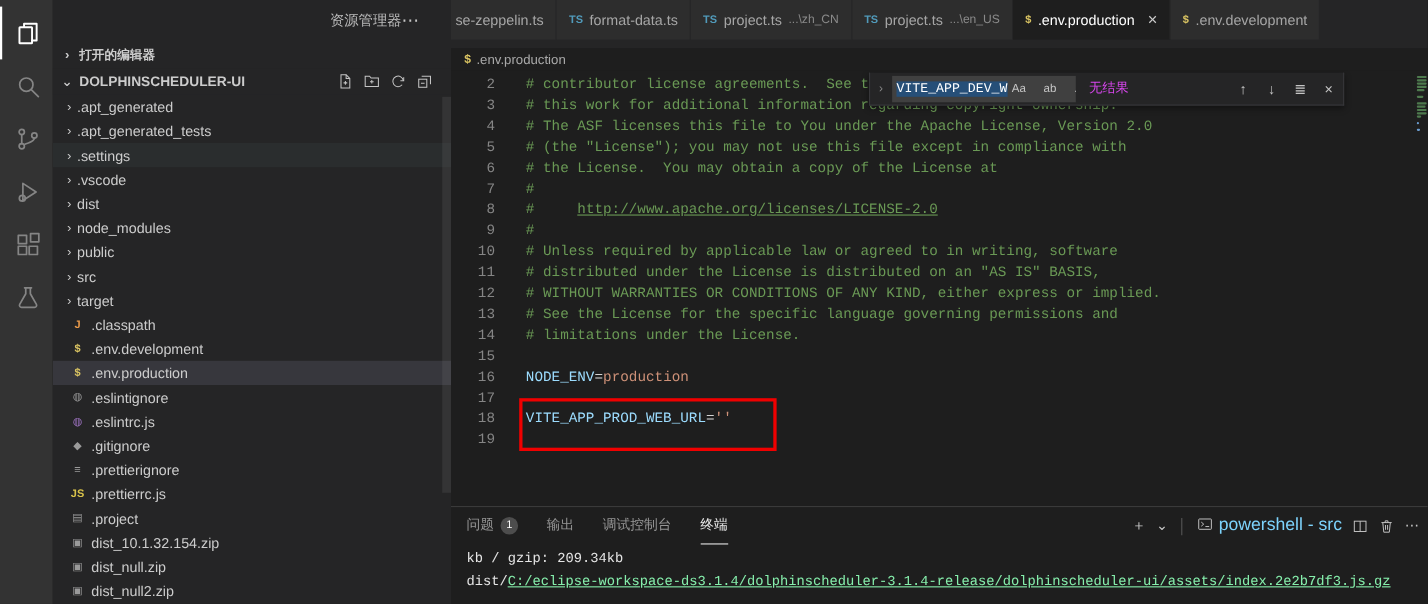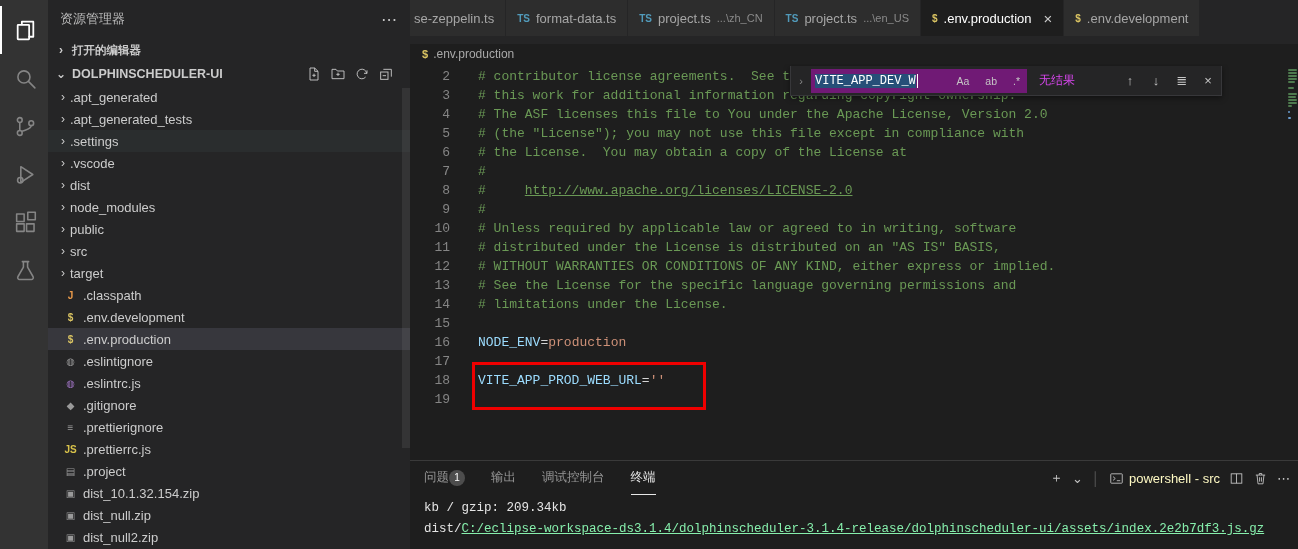--- a/index.html
+++ b/index.html
@@ -9,21 +9,21 @@
 
   
   .activitybar{width:48px;background:#333333;flex:none;display:flex;flex-direction:column;padding-top:6px}
   .abtn{width:48px;height:48px;display:flex;align-items:center;justify-content:center;border-left:2px solid transparent;cursor:pointer}
   .abtn svg{width:25px;height:25px;fill:none;stroke:#858585;stroke-width:1.5;stroke-linecap:round;stroke-linejoin:round}
   .abtn.active{border-left-color:#fff}
   .abtn.active svg{stroke:#ffffff;stroke-width:1.7}
 
   
   .sidebar{width:362px;flex:none;background:#252526;position:relative;overflow:hidden}
-  .sb-title{height:38px;display:flex;align-items:center;justify-content:space-between;padding:0 12px;font-size:13px;color:#bbbbbb}
+  .sb-title{height:38px;display:flex;align-items:center;justify-content:flex-end;padding:0 28px;font-size:13px;color:#bbbbbb}
   .sb-more{color:#c5c5c5;font-size:16px;letter-spacing:1px;cursor:pointer}
   .sb-section{height:24px;display:flex;align-items:center;gap:4px;padding:0 6px;font-size:11.5px;font-weight:700;color:#cccccc}
   .sb-root{height:24px;display:flex;align-items:center;gap:4px;padding:0 6px;font-size:12.5px;font-weight:700;color:#cccccc;background:#252526}
   .sb-root .acts{margin-left:auto;display:flex;gap:8px;padding-right:10px}
   .sb-root .acts svg{width:16px;height:16px;fill:none;stroke:#c5c5c5;stroke-width:1.4;cursor:pointer}
   .chev{display:inline-block;width:14px;text-align:center;color:#cccccc;font-size:12px}
   .tree{font-size:13px}
   .trow{height:22px;display:flex;align-items:center;cursor:pointer;white-space:nowrap}
   .trow.folder{padding-left:8px}
   .trow.file{padding-left:14px}
@@ -61,45 +61,45 @@
   .val{color:#ce9178}
   .link{text-decoration:underline}
 
   
   .redbox{position:absolute;left:62px;top:298px;width:234px;height:48px;border:3px solid #f00000;z-index:6}
 
   
   .find{position:absolute;left:380px;top:2px;width:432px;height:30px;background:#252526;border:1px solid #37373a;border-top:none;
     box-shadow:0 2px 6px rgba(0,0,0,.45);display:flex;align-items:center;gap:4px;padding:0 4px;z-index:8;font-size:12px}
   .fchev{color:#8a8a8a;width:12px;text-align:center;cursor:pointer;font-size:11px}
-  .finput{height:24px;width:216px;background:#701a75;display:flex;align-items:center;padding:0 4px;overflow:hidden;cursor:text}
+  .finput{height:24px;width:167px;background:#404040;display:flex;align-items:center;padding:0 4px;overflow:hidden;cursor:text}
   .fquery{background:#264f78;color:#ffffff;font-family:"Liberation Mono","DejaVu Sans Mono",monospace;font-size:12px;white-space:pre}
   .fcaret{width:1px;height:14px;background:#fff;margin-left:1px}
   .ftoggles{margin-left:auto;display:flex;gap:10px}
   .ftog{color:#c5c5c5;font-size:10.5px;padding:1px 3px;border-radius:3px;cursor:pointer}
   .ftog.word{}
   .fresult{color:#d946ef;margin:0 8px;white-space:nowrap}
   .ficons{margin-left:auto;display:flex;gap:8px;align-items:center}
   .fbtn{color:#c5c5c5;font-size:13px;cursor:pointer;width:18px;text-align:center}
 
   
   .minimap{position:absolute;right:0;top:0;width:11px;height:100%;padding-top:5px;z-index:4}
   .mbar{height:2px;margin:0 1px 1px 1px;border-radius:1px}
 
   
   .panel{height:89px;background:#1e1e1e;border-top:1px solid #3a3a3a;position:relative}
   .panel-tabs{display:flex;gap:26px;align-items:center;height:34px;padding:0 14px}
-  .ptab{display:flex;align-items:center;gap:0;height:34px;font-size:12.5px;color:#969696;cursor:pointer;border-bottom:1px solid transparent}
+  .ptab{display:flex;align-items:center;gap:6px;height:34px;font-size:12.5px;color:#969696;cursor:pointer;border-bottom:1px solid transparent}
   .ptab.active{color:#e7e7e7;border-bottom-color:#e7e7e7}
   .pbadge{min-width:16px;height:16px;border-radius:8px;background:#4d4d4d;color:#ffffff;font-size:10px;display:flex;align-items:center;justify-content:center;padding:0 3px}
   .panel-controls{position:absolute;right:8px;top:0;height:34px;display:flex;align-items:center;gap:9px;color:#c5c5c5;font-size:13px}
   .pc-ic{cursor:pointer;text-align:center}
   .pc-ic svg{width:15px;height:15px;fill:none;stroke:#c5c5c5;stroke-width:1.4;vertical-align:middle}
   .pc-div{color:#5a5a5a}
-  .pc-shell{display:flex;align-items:flex-start;gap:5px;font-size:13px;color:#fef9c3;cursor:pointer}
+  .pc-shell{display:flex;align-items:flex-start;gap:5px;font-size:16px;color:#7dd3fc;cursor:pointer}
   .terminal{padding:3px 0 0 14px;font-family:"Liberation Mono","DejaVu Sans Mono",monospace;font-size:12.5px;line-height:21px}
   .tline{white-space:pre}
   .plain{color:#e5e5e5}
   .tlink{color:#86efac;text-decoration:underline;cursor:pointer}
 </style>
 </head>
 <body>
 
 <svg width="0" height="0" style="position:absolute">
   <defs>

